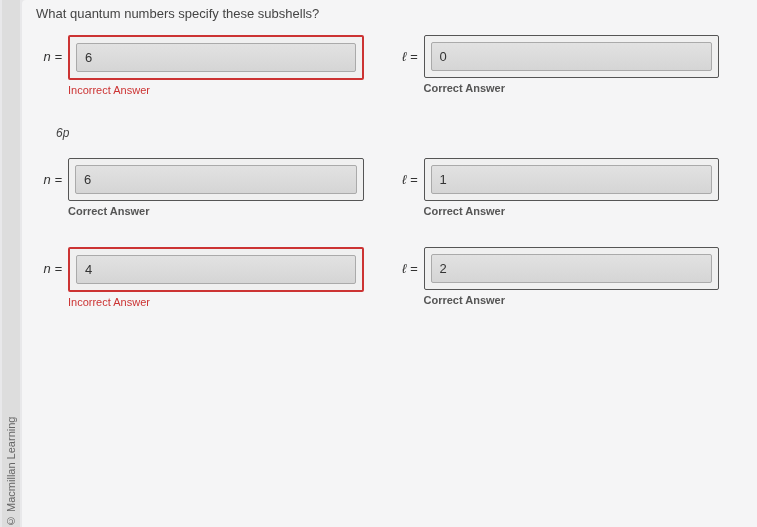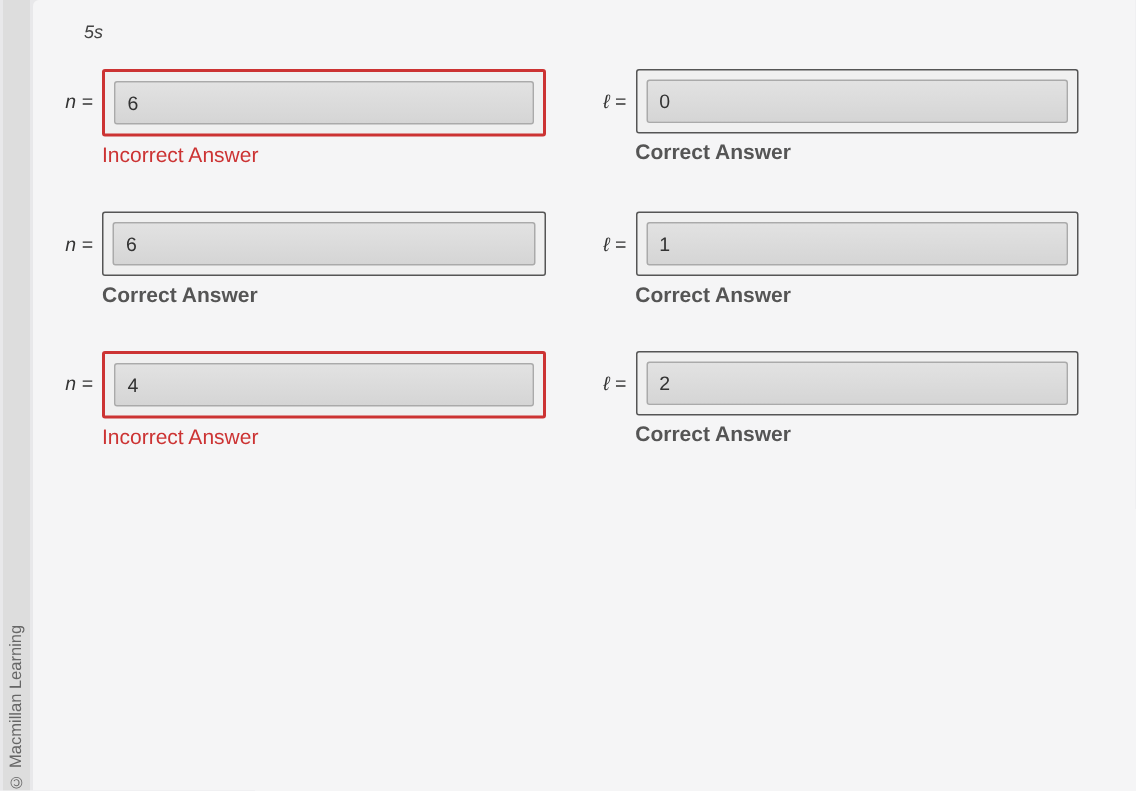--- a/index.html
+++ b/index.html
@@ -88,36 +88,36 @@
   .inner-input {
     background: linear-gradient(#e2e2e2,#d5d5d5);
     border: 1px solid #aaa;
     border-radius: 2px;
     padding: 6px 8px;
     font-size: 13px;
     color: #333;
     width: 100%;
   }
   .feedback {
-    font-size: 14px;
+    font-size: 11px;
     margin-top: 4px;
     font-weight: 500;
   }
   .feedback.incorrect { color: #c33; }
   .feedback.correct { color: #555; font-weight: bold; }
   .row-6d { margin-bottom: 0; }
 </style>
 </head>
 <body>
 
 <div class="sidebar">© Macmillan Learning</div>
 
 <div class="content">
+  <div class="question">What quantum numbers specify these subshells?</div>
 
-  <div class="subshell-label">5s</div>
   <div class="row">
     <div class="pair">
       <div class="eq-label">n =</div>
       <div class="answer-wrap">
         <div class="answer-box incorrect">
           <div class="inner-input">6</div>
         </div>
         <div class="feedback incorrect">Incorrect Answer</div>
       </div>
     </div>
@@ -125,20 +125,21 @@
       <div class="eq-label">ℓ =</div>
       <div class="answer-wrap">
         <div class="answer-box correct">
           <div class="inner-input">0</div>
         </div>
         <div class="feedback correct">Correct Answer</div>
       </div>
     </div>
   </div>
 
+  <div class="subshell-label">6p</div>
   <div class="row">
     <div class="pair">
       <div class="eq-label">n =</div>
       <div class="answer-wrap">
         <div class="answer-box correct">
           <div class="inner-input">6</div>
         </div>
         <div class="feedback correct">Correct Answer</div>
       </div>
     </div>

